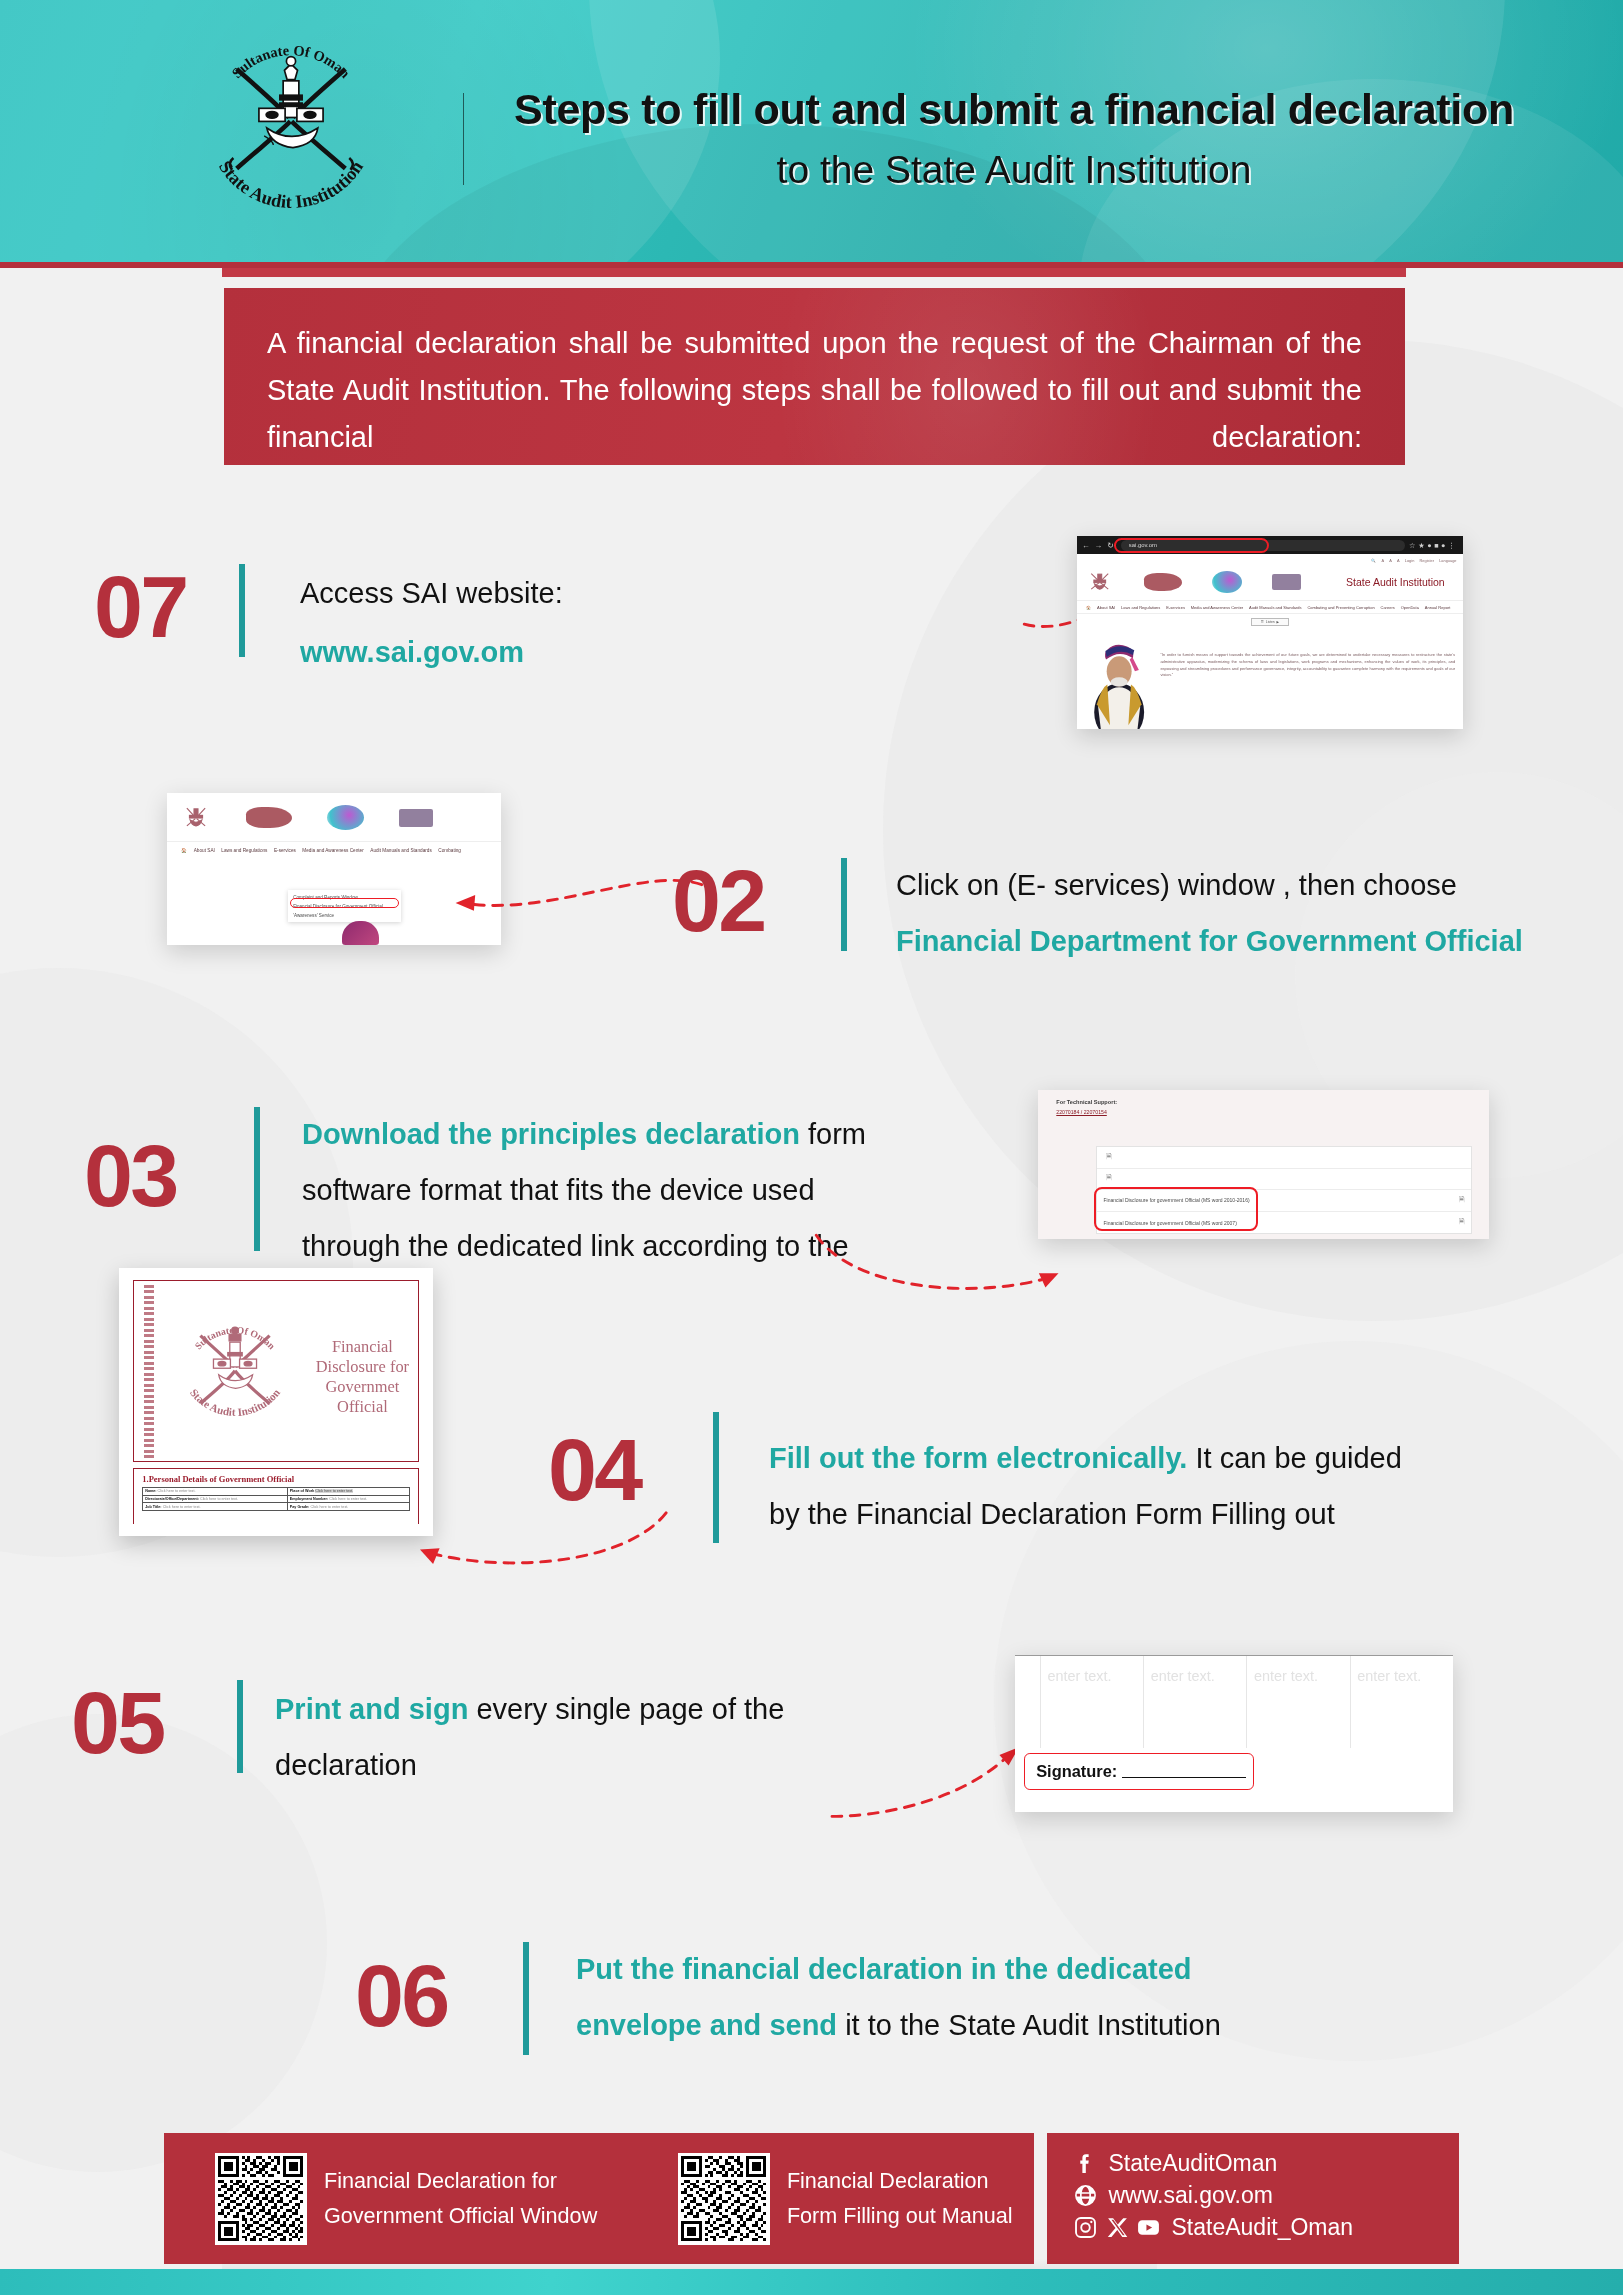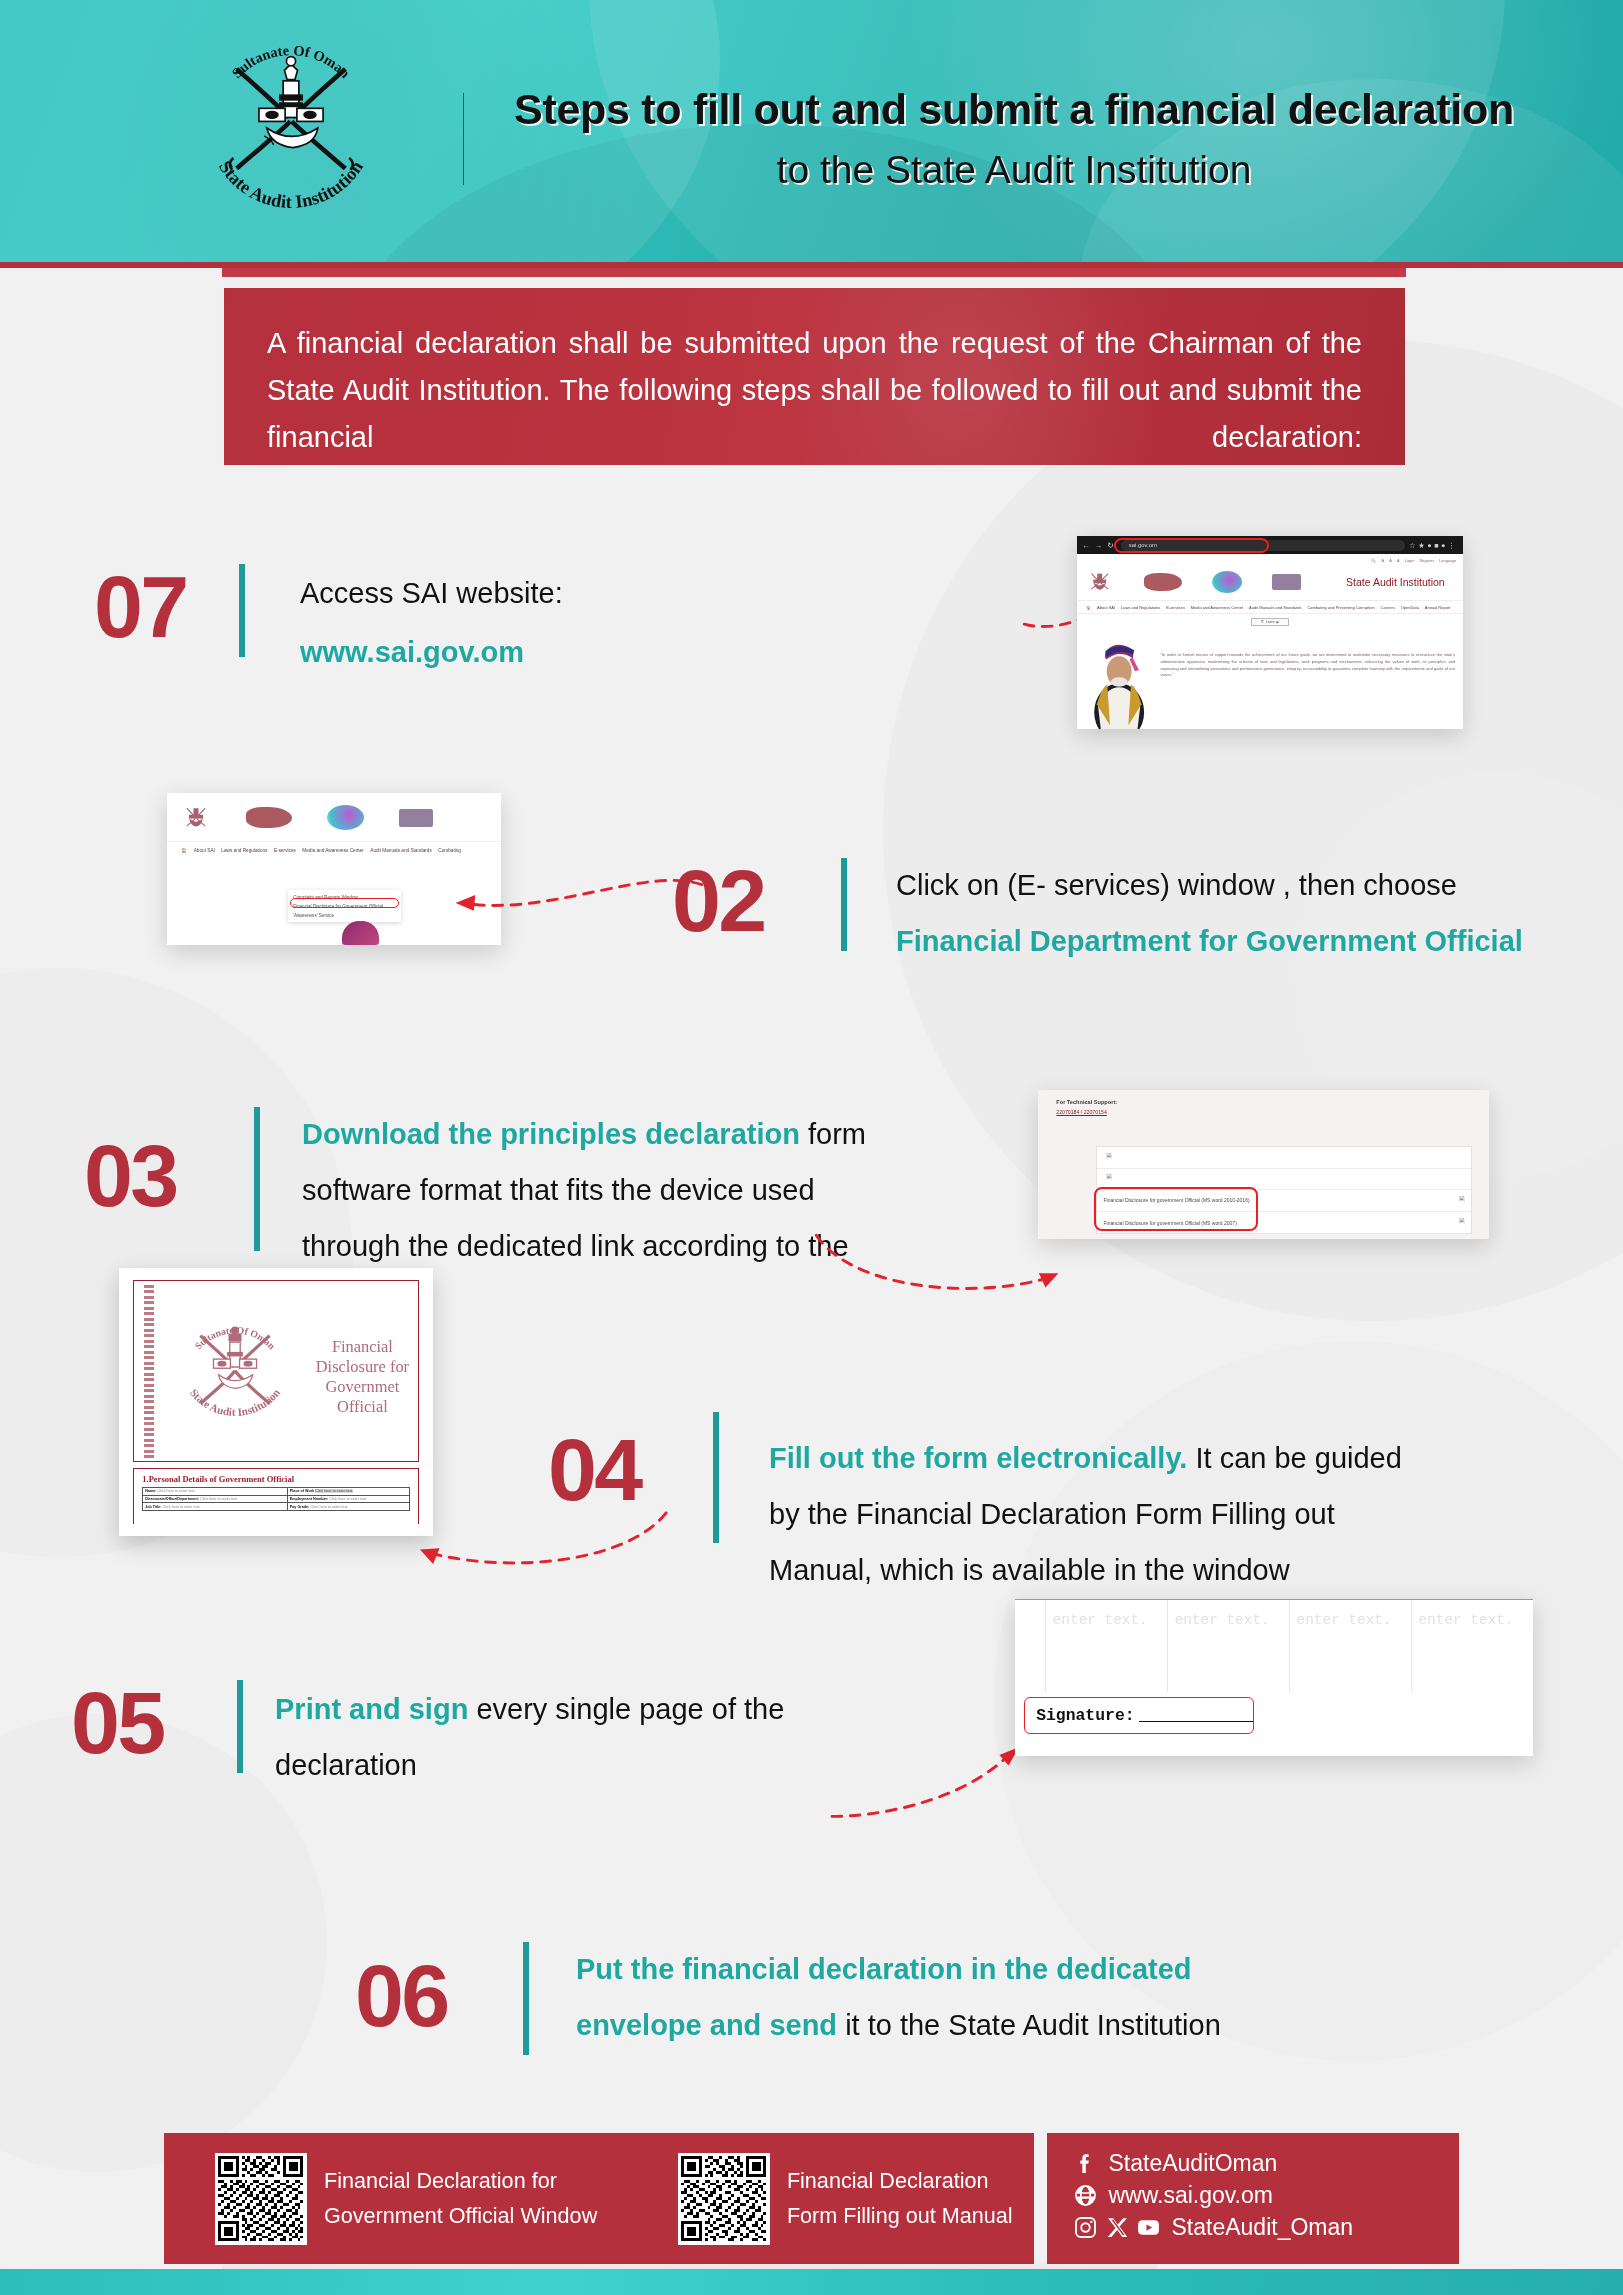--- a/index.html
+++ b/index.html
@@ -152,21 +152,21 @@
   .s4 .page2 { margin:6.5px 14.4px 0 14.4px; border:1.3px solid #9b1c2c; border-bottom:none; height:56px;
                position:relative; background:#fff; padding:5.2px 7.9px; }
   .s4 .p2h { font-family:"Liberation Serif", serif; font-weight:bold; font-size:8.5px; color:#9b1c2c; }
   .s4 table { width:100%; border-collapse:collapse; margin-top:2.6px; }
   .s4 td { border:0.7px solid #555; font-size:3.7px; padding:1.3px 2px; color:#888; }
   .s4 td b { color:#111; }
   .s4 .hl { background:#d8d8d8; color:#444; }
   .arrow4 { position:absolute; left:399px; top:1505px; width:275px; height:72px; }
 
   
-  .s5 { left:1015px; top:1599px; width:518px; height:157px;font-family:Liberation Mono, monospace; }
+  .s5 { left:1015px; top:1655px; width:438px; height:157px; }
   .s5 .cells { display:flex; height:93px; border-top:0.7px solid #9a9a9a; }
   .s5 .cells div { flex:1; border-right:0.7px solid #e6e6e6; padding:7.2px 6.5px 0 6.5px;
                    font-size:14.4px; color:#e2e2e2; line-height:1.9; }
   .s5 .cells div:first-child { flex:.28; padding:0; }
   .s5 .cells div:last-child { border-right:none; }
   .s5 .sigbox { margin:4.6px 0 0 9.2px; width:230px; height:37px; border:1.6px solid #ee1c25;
                 border-radius:5.9px; display:flex; align-items:center; padding-left:11px;
                 font-size:16.4px; font-weight:bold; color:#111; }
   .s5 .sigline { display:inline-block; width:124px; border-bottom:1.3px solid #111; margin-left:4.6px; height:13px; }
   .arrow5 { position:absolute; left:828px; top:1734px; width:216px; height:85px; }
@@ -507,21 +507,20 @@
   <path d="M32 68 L 62 66 L 52 90 Z" fill="#e1232b"></path>
 </svg>
 
 <div class="step-num" style="left:548px; top:1426px;">04</div>
 <div class="step-bar" style="left:713px; top:1412px; height:131px;"></div>
 <div class="step-txt" style="left:769px; top:1414px; width:733px;margin-top:21px;">
   <div>
     <span class="teal-b">Fill out the form electronically.</span><span> It can be guided</span>
   </div>
   <div style="margin-top:9.2px;">by the Financial Declaration Form Filling out</div>
-  <div style="margin-top:9.2px;">Manual, which is available in the window</div>
 </div>
 
 <div class="step-num" style="left:71px; top:1679px;">05</div>
 <div class="step-bar" style="left:237px; top:1680px; height:93px;"></div>
 <div class="step-txt" style="left:275px; top:1686px; width:589px;">
   <div>
     <span class="teal-b">Print and sign</span><span> every single page of the</span>
   </div>
   <div style="margin-top:9.2px;">declaration</div>
 </div>

